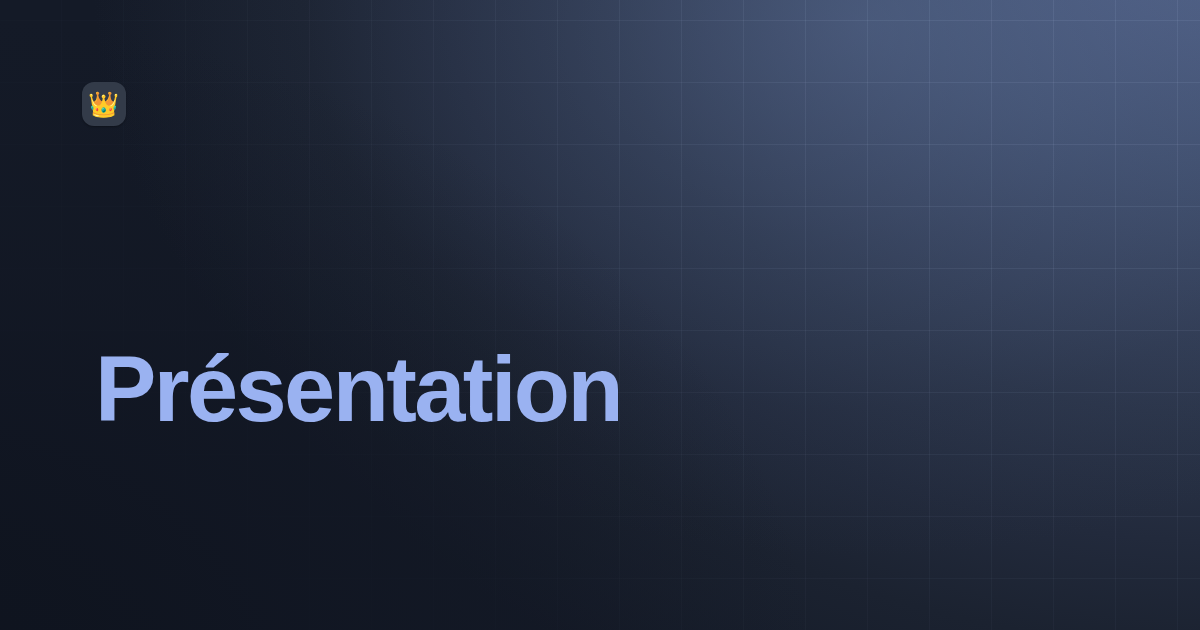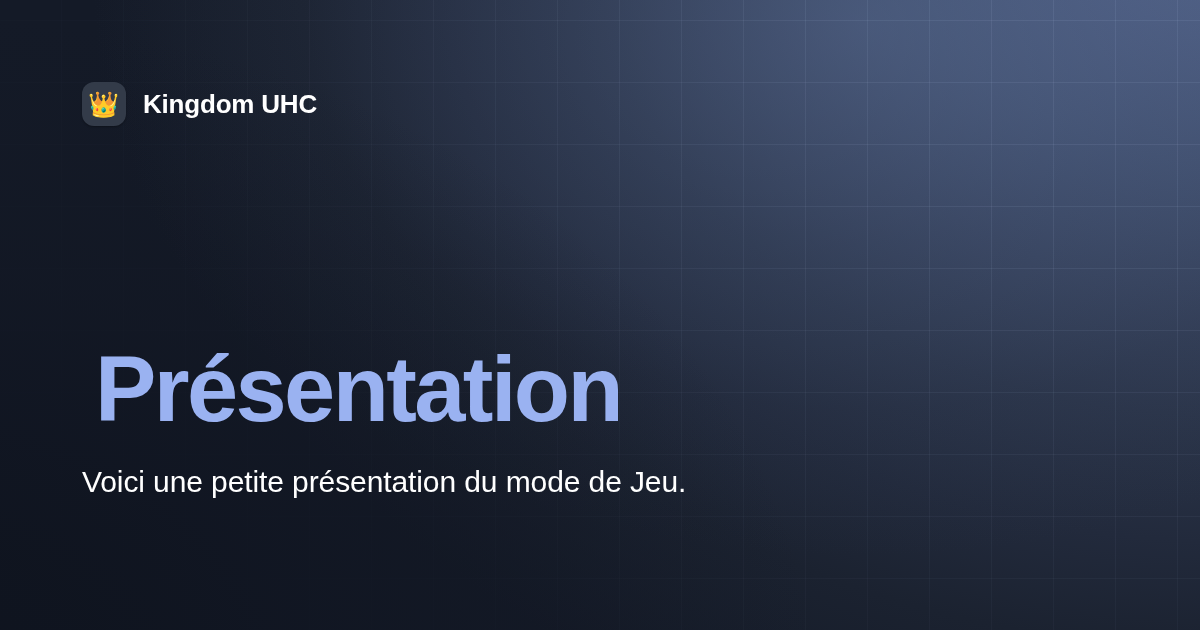--- a/index.html
+++ b/index.html
@@ -174,22 +174,20 @@
   <div class="bg-glow2"></div>
   <div class="bg-grid"></div>
   <div class="bg-vignette"></div>
 
   <div class="content">
 
     <div class="brand">
       <div class="brand-badge">
         <span class="glyph">👑</span>
       </div>
-      <div class="brand-name">Kingdom UHC</div>
     </div>
 
     <div class="hero">
       <h1 class="hero-title">Présentation</h1>
-      <p class="hero-subtitle">Voici une petite présentation du mode de Jeu.</p>
     </div>
 
   </div>
 </div>
 
 </body></html>

